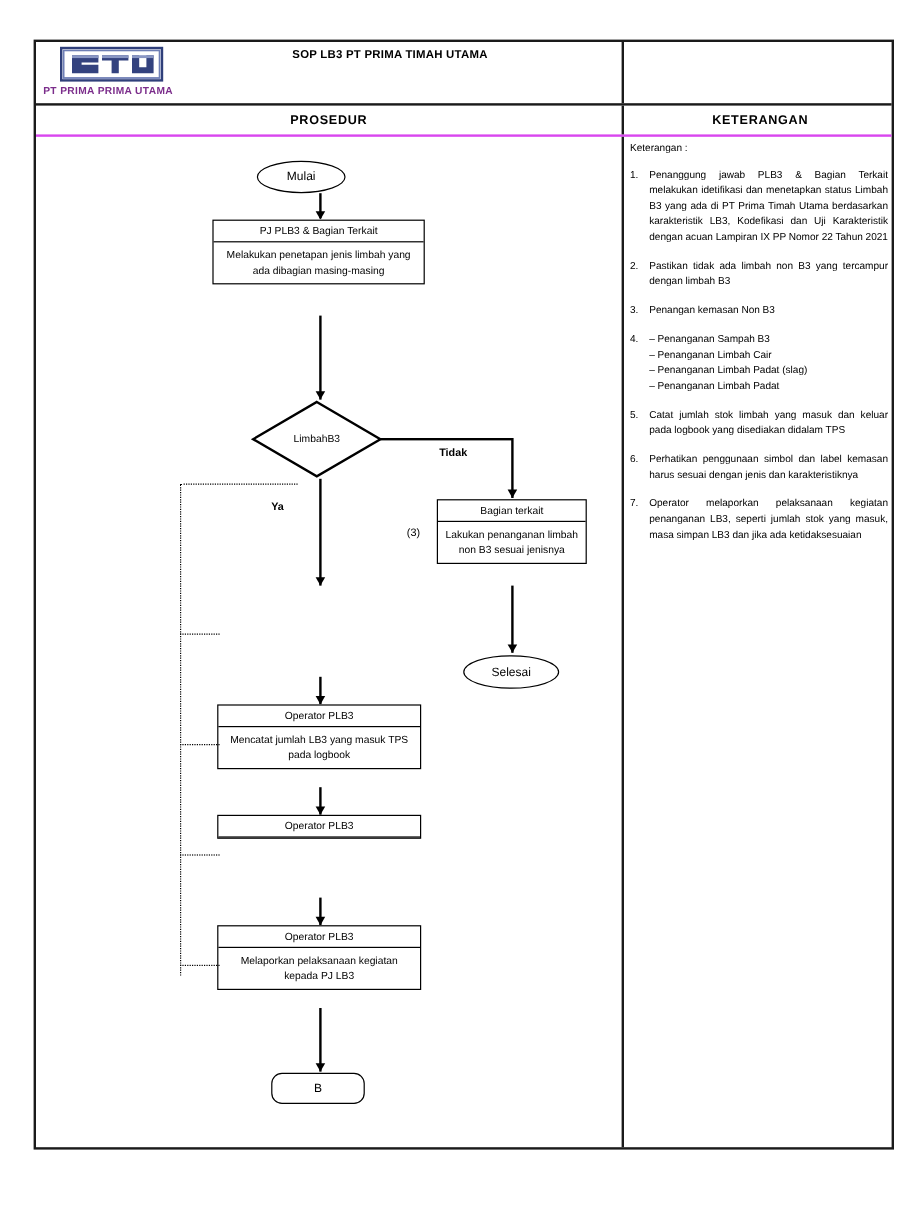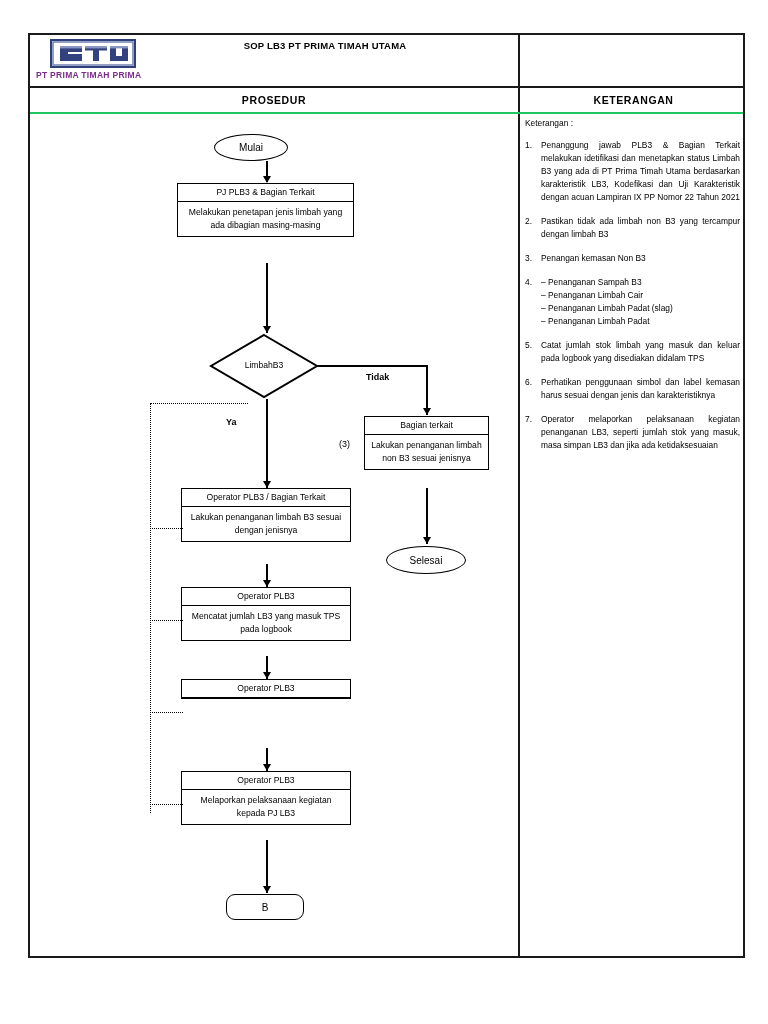--- a/index.html
+++ b/index.html
@@ -83,21 +83,21 @@
   }
 
   
   #colhead-row {
     position: absolute;
     left: 0;
     top: 53px;
     width: 100%;
     height: 26px;
     box-sizing: border-box;
-    border-bottom: 2px solid #22c55e;
+    border-bottom: 2px solid #d946ef;
     padding-left: 30px;
   }
   .colhead {
     position: absolute;
     top: 0;
     height: 100%;
     display: flex;
     align-items: center;
     justify-content: center;
     font-size: 10.5px;
@@ -276,21 +276,21 @@
           <path d="M8 5 H30 V11 H16 V13 H30 V20 H8 Z" fill="#33427e"></path>
           <rect x="8" y="5" width="22" height="2.4" fill="#8a97c4"></rect>
 
           <path d="M33 5 H55 V9.5 H47 V20 H41 V9.5 H33 Z" fill="#33427e"></path>
           <rect x="33" y="5" width="22" height="2.4" fill="#8a97c4"></rect>
 
           <path d="M58 5 H64 V15 H70 V5 H76 V20 H58 Z" fill="#33427e"></path>
           <rect x="58" y="5" width="18" height="2.4" fill="#8a97c4"></rect>
         </svg>
       </div>
-      <div id="logo-caption">PT PRIMA TIMAH PRIMA</div>
+      <div id="logo-caption">PT PRIMA PRIMA UTAMA</div>
     </div>
     <div id="header-title">SOP LB3 PT PRIMA TIMAH UTAMA</div>
     <div id="header-right-cell"></div>
   </div>
 
   <div id="colhead-row">
     <div class="colhead" id="colhead-prosedur">PROSEDUR</div>
     <div class="colhead" id="colhead-keterangan">KETERANGAN</div>
   </div>
 
@@ -331,24 +331,20 @@
       <div class="plain-label" style="left:309px; top:325px;">(3)</div>
       <div class="vline" style="left:396px; top:374px; height:56px;"></div>
       <div class="arrowhead" style="left:393px; top:423px;"></div>
 
       <div class="fc terminator" style="left:356px; top:432px; width:80px; height:28px;">Selesai</div>
 
       <div class="vline" style="left:236px; top:285px; height:89px;"></div>
       <div class="arrowhead" style="left:233px; top:367px;"></div>
       <div class="edge-label" style="left:196px; top:303px;">Ya</div>
 
-      <div class="fc procbox" style="left:151px; top:374px; width:170px;">
-        <div class="ph">Operator PLB3 / Bagian Terkait</div>
-        <div class="pb">Lakukan penanganan limbah B3 sesuai dengan jenisnya</div>
-      </div>
       <div class="vline" style="left:236px; top:450px; height:23px;"></div>
       <div class="arrowhead" style="left:233px; top:466px;"></div>
 
       <div class="fc procbox" style="left:151px; top:473px; width:170px;">
         <div class="ph">Operator PLB3</div>
         <div class="pb">Mencatat jumlah LB3 yang masuk TPS pada logbook</div>
       </div>
       <div class="vline" style="left:236px; top:542px; height:23px;"></div>
       <div class="arrowhead" style="left:233px; top:558px;"></div>
 

